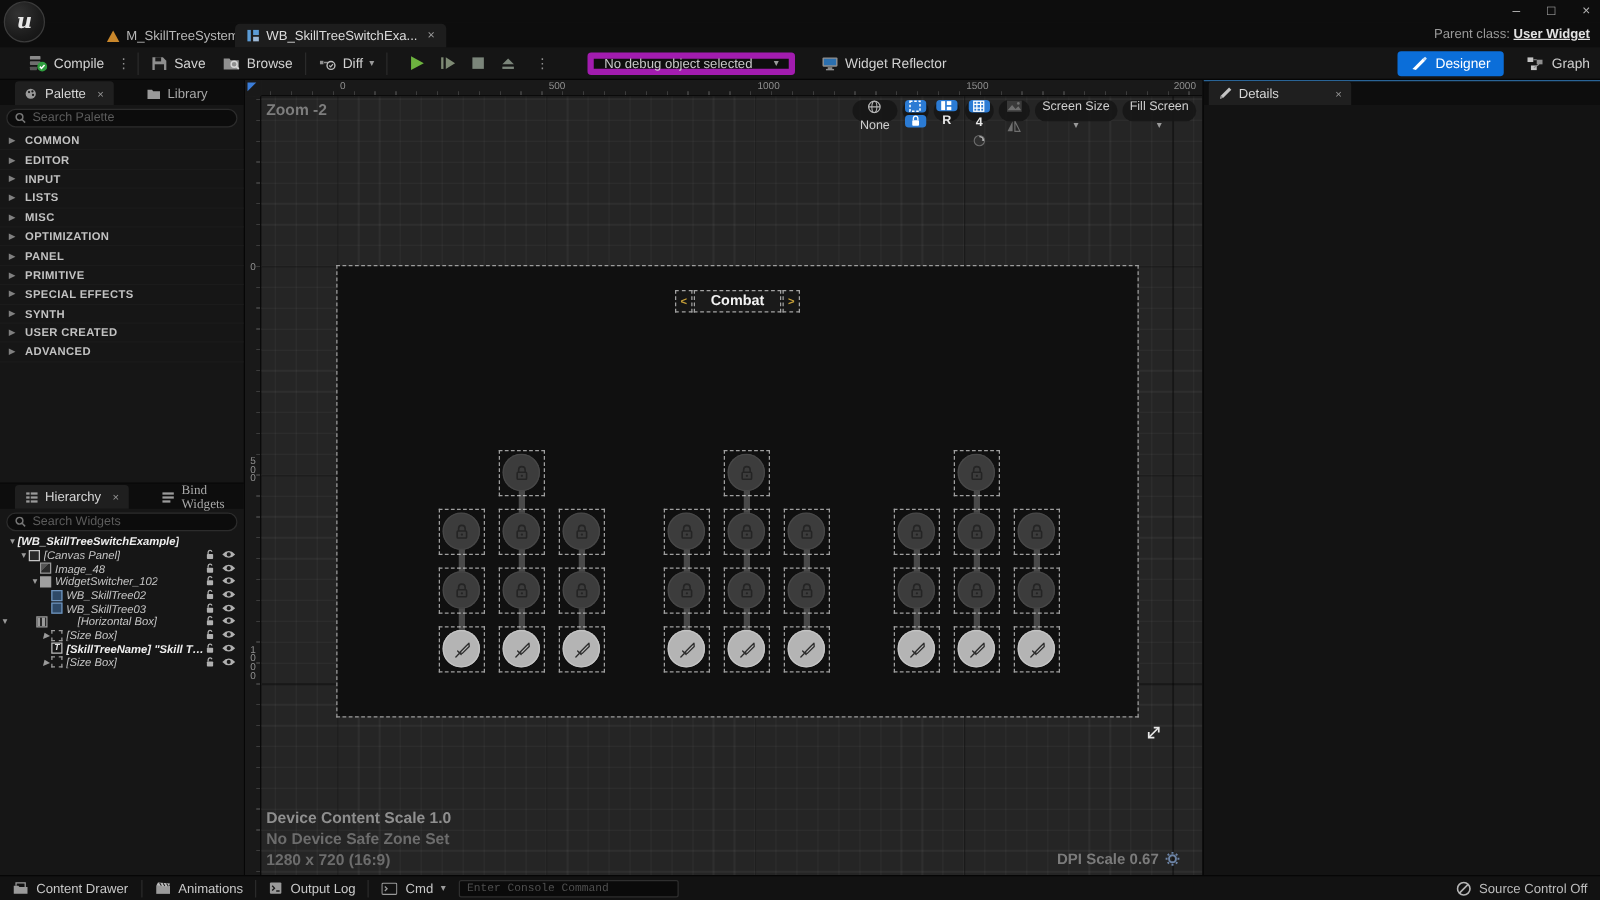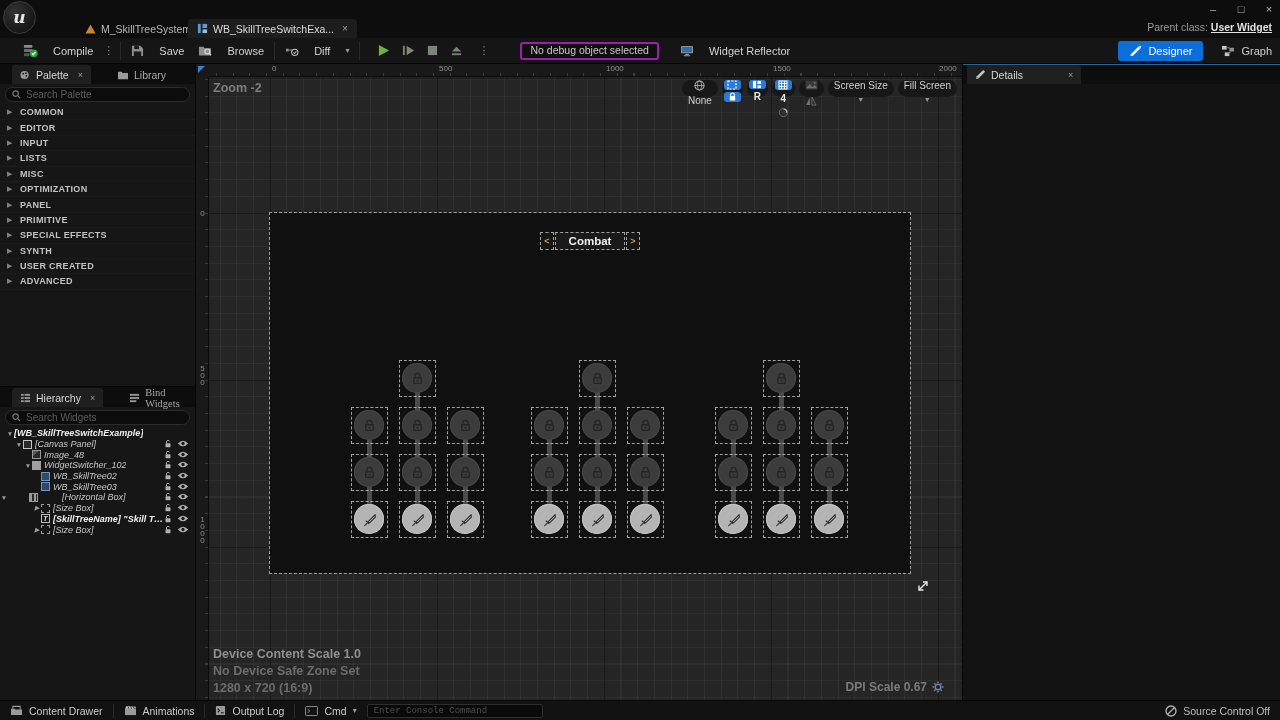--- a/index.html
+++ b/index.html
@@ -28,25 +28,25 @@
   
   #tabrow { position:absolute; top:18px; left:0; right:0; height:20px; background:#0d0d0d; }
   .asset-tab { position:absolute; top:1px; height:19px; display:flex; align-items:center; gap:5px; padding:0 9px; font-size:10.5px; color:#b8b8b8; }
   .asset-tab.active { background:#1d1d1d; border-radius:4px 4px 0 0; color:#dcdcdc; }
   .asset-tab .close { color:#9a9a9a; font-size:10px; margin-left:3px; }
   #parent-class { position:absolute; right:8px; top:3px; font-size:10.5px; color:#9a9a9a; }
   #parent-class b { color:#e2e2e2; font-weight:bold; text-decoration:underline; }
 
   
   #toolbar { position:absolute; top:38px; left:0; right:0; height:26px; background:#151515; border-bottom:1px solid #060606; display:flex; align-items:center; }
-  .tb-item { display:flex; align-items:center; gap:15px; padding:0 7px; height:22px; color:#d2d2d2; font-size:11px; }
+  .tb-item { display:flex; align-items:center; gap:5px; padding:0 7px; height:22px; color:#d2d2d2; font-size:11px; }
   .tb-sep { width:1px; height:18px; background:#2a2a2a; margin:0 3px; }
   .kebab { color:#8f8f8f; font-size:11px; padding:0 3px; }
   .chev { font-size:8px; color:#9a9a9a; }
-  #debug-dd { background:#0e0e0e; border:2px solid #a21caf; border-radius:3px; height:18px; display:flex; align-items:center; gap:17px; padding:0 8px; color:#c9c9c9; font-size:10.5px;flex-direction:column; }
+  #debug-dd { background:#0e0e0e; border:5px solid #a21caf; border-radius:3px; height:18px; display:flex; align-items:center; gap:17px; padding:0 8px; color:#c9c9c9; font-size:10.5px; }
   #tb-right { position:absolute; right:8px; top:41px; display:flex; align-items:center; gap:18px; }
   #designer-btn { display:flex; align-items:center; gap:6px; background:#0b6ed9; color:#fff; border-radius:3px; height:20px; padding:0 11px; font-size:11px; }
   #graph-btn { display:flex; align-items:center; gap:6px; color:#d0d0d0; font-size:11px; }
 
   
   #left-panel { position:absolute; top:64px; left:0; width:196px; bottom:20px; background:#161616; border-right:1px solid #060606; }
   .panel-tabs { height:20px; background:#0d0d0d; display:flex; align-items:flex-end; }
   .panel-tab { display:flex; align-items:center; gap:5px; height:19px; padding:0 8px; font-size:10.5px; color:#a8a8a8; }
   .panel-tab.active { background:#1f1f1f; border-radius:3px 3px 0 0; color:#d8d8d8;margin-left:12px; }
   .panel-tab .close { font-size:9px; color:#9a9a9a; margin-left:4px; }

